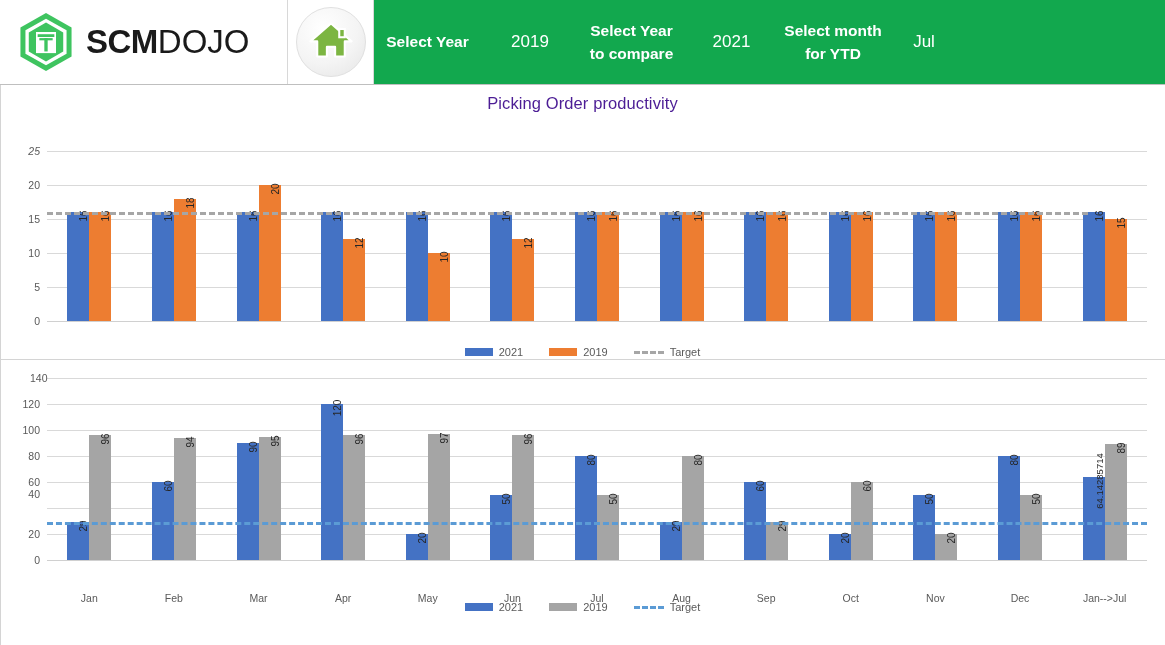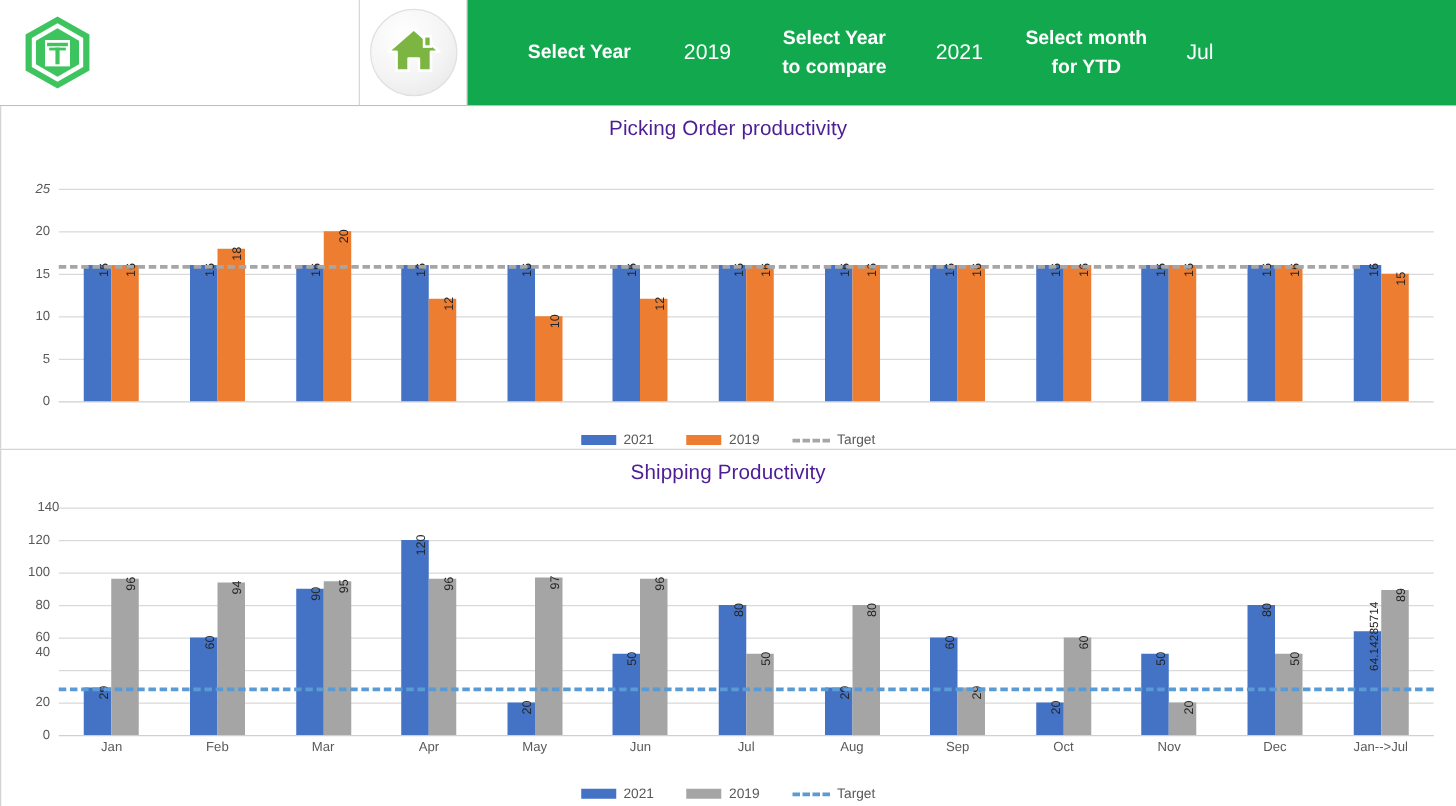--- a/index.html
+++ b/index.html
@@ -52,21 +52,21 @@
   .hdr-green {
     flex: 1; display:flex; align-items:stretch;
     background: #12a84e;
   }
   .g-cell {
     display:flex; align-items:center; justify-content:center;
     text-align:center; color:#ffffff; padding: 3px 4px; line-height:1.5;
   }
   .g-label { font-weight:700; font-size:15.5px; }
   .g-value { font-weight:400; font-size:17px; }
-  .gc-1 { width: 107px; margin-left: 36px; }
+  .gc-1 { width: 107px; }
   .gc-2 { width:  98px; }
   .gc-3 { width: 105px; }
   .gc-4 { width:  95px; }
   .gc-5 { width: 108px; }
   .gc-6 { width:  74px; }
 
   
   .chart-panel { position:relative; width:1165px; background:#fff; }
   .panel-1 { height: 275px; border-bottom:1px solid #d4d4d4; }
   .panel-2 { height: 285px; }
@@ -148,20 +148,21 @@
             <path d="M50 2 L96 28 L96 80 L50 106 L4 80 L4 28 Z" fill="#3ec45f"></path>
           </g>
           <path d="M50 12 L87 33 L87 75 L50 96 L13 75 L13 33 Z" fill="#ffffff"></path>
           <path d="M50 19 L81 37 L81 71 L50 89 L19 71 L19 37 Z" fill="#3ec45f"></path>
           <rect x="32" y="36" width="36" height="38" fill="#ffffff"></rect>
           <rect x="35" y="40" width="30" height="5" fill="#3ec45f"></rect>
           <rect x="38" y="47" width="24" height="4" fill="#3ec45f"></rect>
           <rect x="47" y="47" width="6" height="24" fill="#3ec45f"></rect>
         </svg>
       </span>
+      <span class="logo-text"><span>SCM</span><span class="thin">DOJO</span></span>
     </div>
 
 
     <div class="hdr-home">
       <div class="home-btn">
         <span>
           <svg viewBox="0 0 64 56" width="44" height="40" aria-hidden="true">
             <path d="M32 4 L62 30 L52 30 L52 52 L38 52 L38 38 L26 38 L26 52 L12 52 L12 30 L2 30 Z" fill="#7cb542" stroke="#ffffff" stroke-width="3" stroke-linejoin="round"></path>
             <rect x="44" y="12" width="8" height="12" fill="#7cb542" stroke="#ffffff" stroke-width="3"></rect>
           </svg>
@@ -329,21 +330,20 @@
         </div>
         <div class="lg-item">
           <span class="lg-dash" style="border-top-color: rgb(166, 166, 166);"></span>
           <span>Target</span>
         </div>
       </div>
   </div>
 
   <div class="chart-panel panel-2">
     <div class="frame-left"></div>
-    <div class="chart-title">Shipping Productivity</div>
     <div class="plot plot-2" id="plot2">
         <div class="grid-line baseline" style="top: 200px;"></div>
         <div class="ytick" style="top: 200px;">0</div>
         <div class="grid-line" style="top: 174px;"></div>
         <div class="ytick" style="top: 174px;">20</div>
         <div class="grid-line" style="top: 148px;"></div>
         <div class="ytick" style="top: 134px;">40</div>
         <div class="grid-line" style="top: 122px;"></div>
         <div class="ytick" style="top: 122px;">60</div>
         <div class="grid-line" style="top: 96px;"></div>

